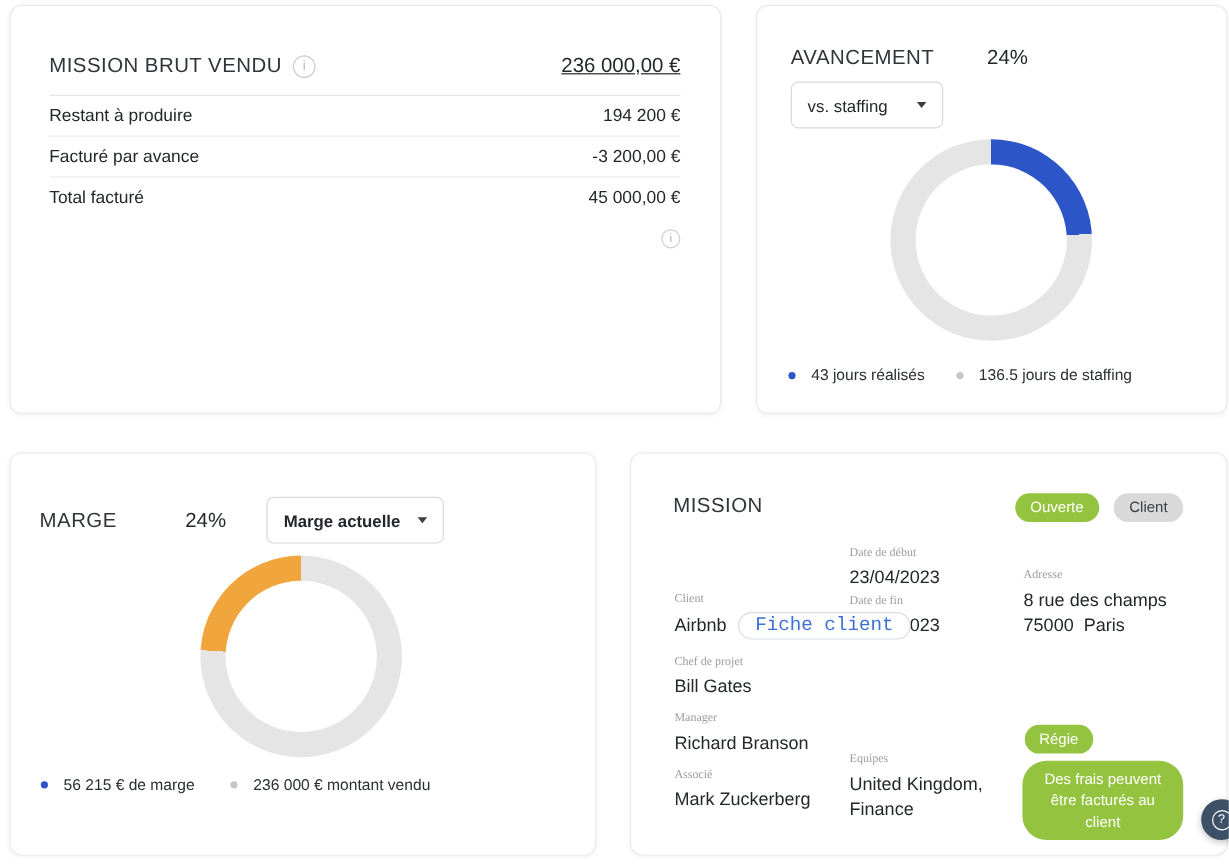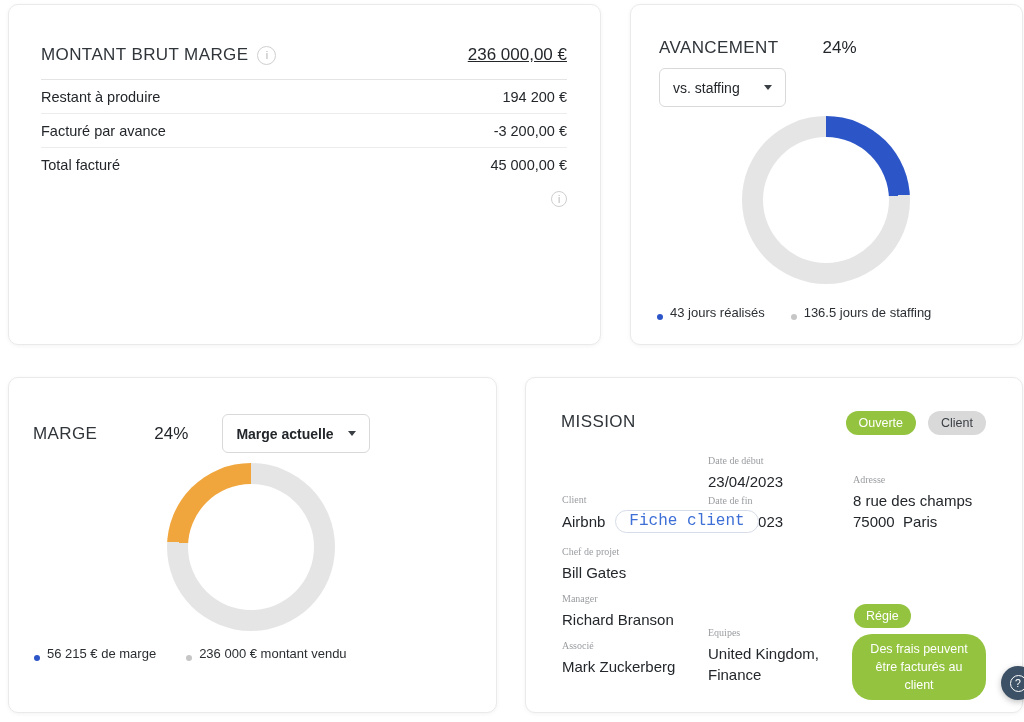--- a/index.html
+++ b/index.html
@@ -37,21 +37,21 @@
   .select { display:flex; align-items:center; justify-content:space-between;
     border:1px solid #d9d9d9; border-radius:6px; background:#fff; height:39px;
     padding:0 13px; font-size:14px; color:#23272b; cursor:pointer; }
   .caret { width:0; height:0; border-left:4.5px solid transparent;
     border-right:4.5px solid transparent; border-top:5.5px solid #3a3f44; margin-left:10px; }
 
   
   .donut { position:absolute; width:168px; height:168px; border-radius:50%; }
   .donut .hole { position:absolute; inset:21px; background:#fff; border-radius:50%; }
   .legend { position:absolute; display:flex; align-items:center; font-size:13px; color:#2b2f33; }
-  .legend-item { display:inline-flex; align-items:flex-end; gap:7px; }
+  .legend-item { display:inline-flex; align-items:center; gap:13px; }
   .dot { width:6px; height:6px; border-radius:50%; display:inline-block; }
 
   
   .av-titlerow { position:absolute; left:28px; top:33px; display:flex; align-items:baseline; gap:44px; }
   #avancement-select { position:absolute; left:28px; top:63px; width:127px; }
   .av-donut { left:111px; top:111px; }
   .av-legend { left:26px; top:300px; gap:26px; }
 
   
   .mg-titlerow { position:absolute; left:24px; top:36px; display:flex; align-items:center; }
@@ -99,21 +99,21 @@
     color:#fff; font-size:10.5px; display:flex; align-items:center; justify-content:center; }
 </style>
 </head>
 <body>
 
 <div class="canvas">
 
   <section class="card" id="card-montant">
     <div class="mv-header">
       <div class="mv-title-row">
-        <h2 class="card-title">MONTANT BRUT MARGE</h2>
+        <h2 class="card-title">MISSION BRUT VENDU</h2>
         <span class="info-icon">i</span>
       </div>
       <div class="mv-total">236 000,00 €</div>
     </div>
     <div class="mv-row bordered">
       <span>Restant à produire</span>
       <span>194 200 €</span>
     </div>
     <div class="mv-row bordered">
       <span>Facturé par avance</span>

